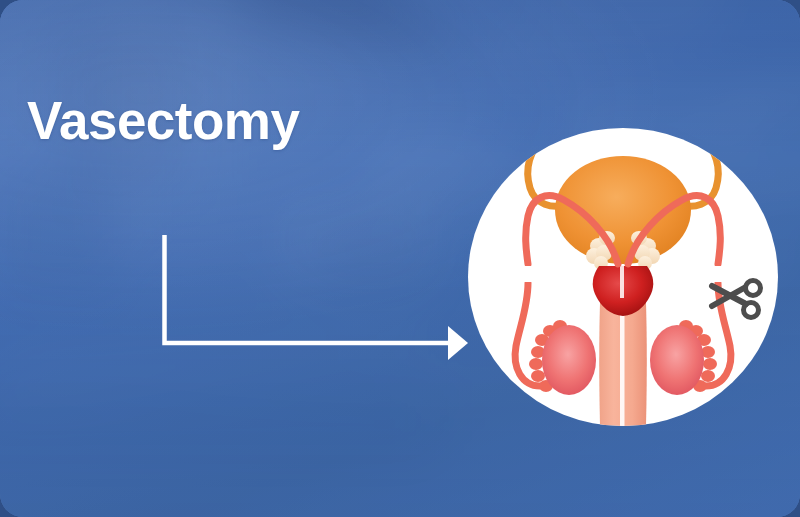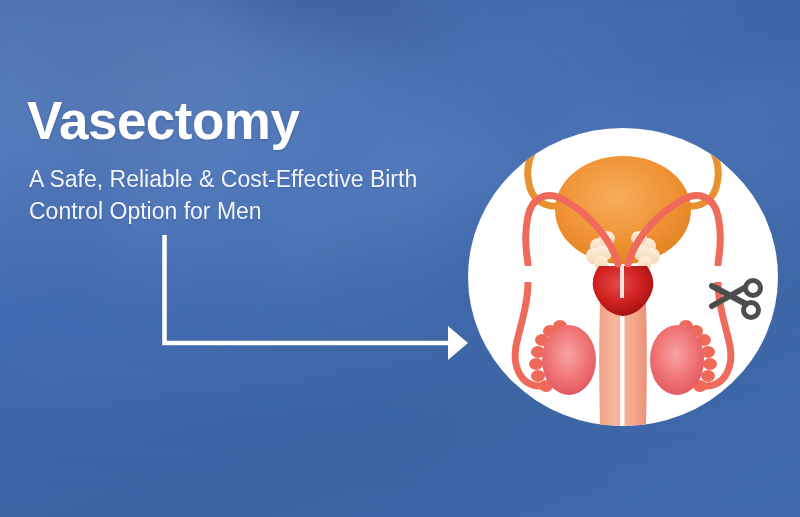--- a/index.html
+++ b/index.html
@@ -7,20 +7,21 @@
     padding: 0;
     background: #2f4f86;
   }
   #banner {
     position: relative;
     width: 800px;
     height: 517px;
     overflow: hidden;
     font-family: "Liberation Sans", sans-serif;
     background: #4a72b4;
+    border-radius: 23px;
   }
 
   
   .bg-base {
     position: absolute;
     inset: 0;
     background:
       linear-gradient(160deg, #5a7fc0 0%, #4a72b4 38%, #41699f 72%, #4a74b4 100%);
   }
   .bg-blur-layer {
@@ -135,21 +136,20 @@
     <div class="blob mid" style="left:60px;  top:400px; width:420px; height:36px; transform:rotate(-7deg); opacity:.5;"></div>
     <div class="blob dark" style="left:0px;   top:455px; width:500px; height:60px; opacity:.2;"></div>
     <div class="blob mid" style="left:470px; top:430px; width:260px; height:30px; opacity:.35;"></div>
   </div>
 
   <div class="bg-tint"></div>
   <div class="bg-vignette"></div>
 
   <h1 class="headline">Vasectomy</h1>
 
-  <p class="subhead">A Safe, Reliable &amp; Cost-Effective Birth Control Option for Men</p>
 
   <svg class="arrow-svg" viewBox="0 0 330 140">
     <path d="M14.5 13 L14.5 121 L303 121" fill="none" stroke="#ffffff" stroke-width="4.5" stroke-linecap="butt" stroke-linejoin="miter"></path>
     <path d="M298 104 L318 121 L298 138 Z" fill="#ffffff"></path>
   </svg>
 
   <div class="circle">
     <svg class="anatomy" viewBox="0 0 310 298">
       <defs>
         <radialGradient id="gBladder" cx="45%" cy="38%" r="68%">

